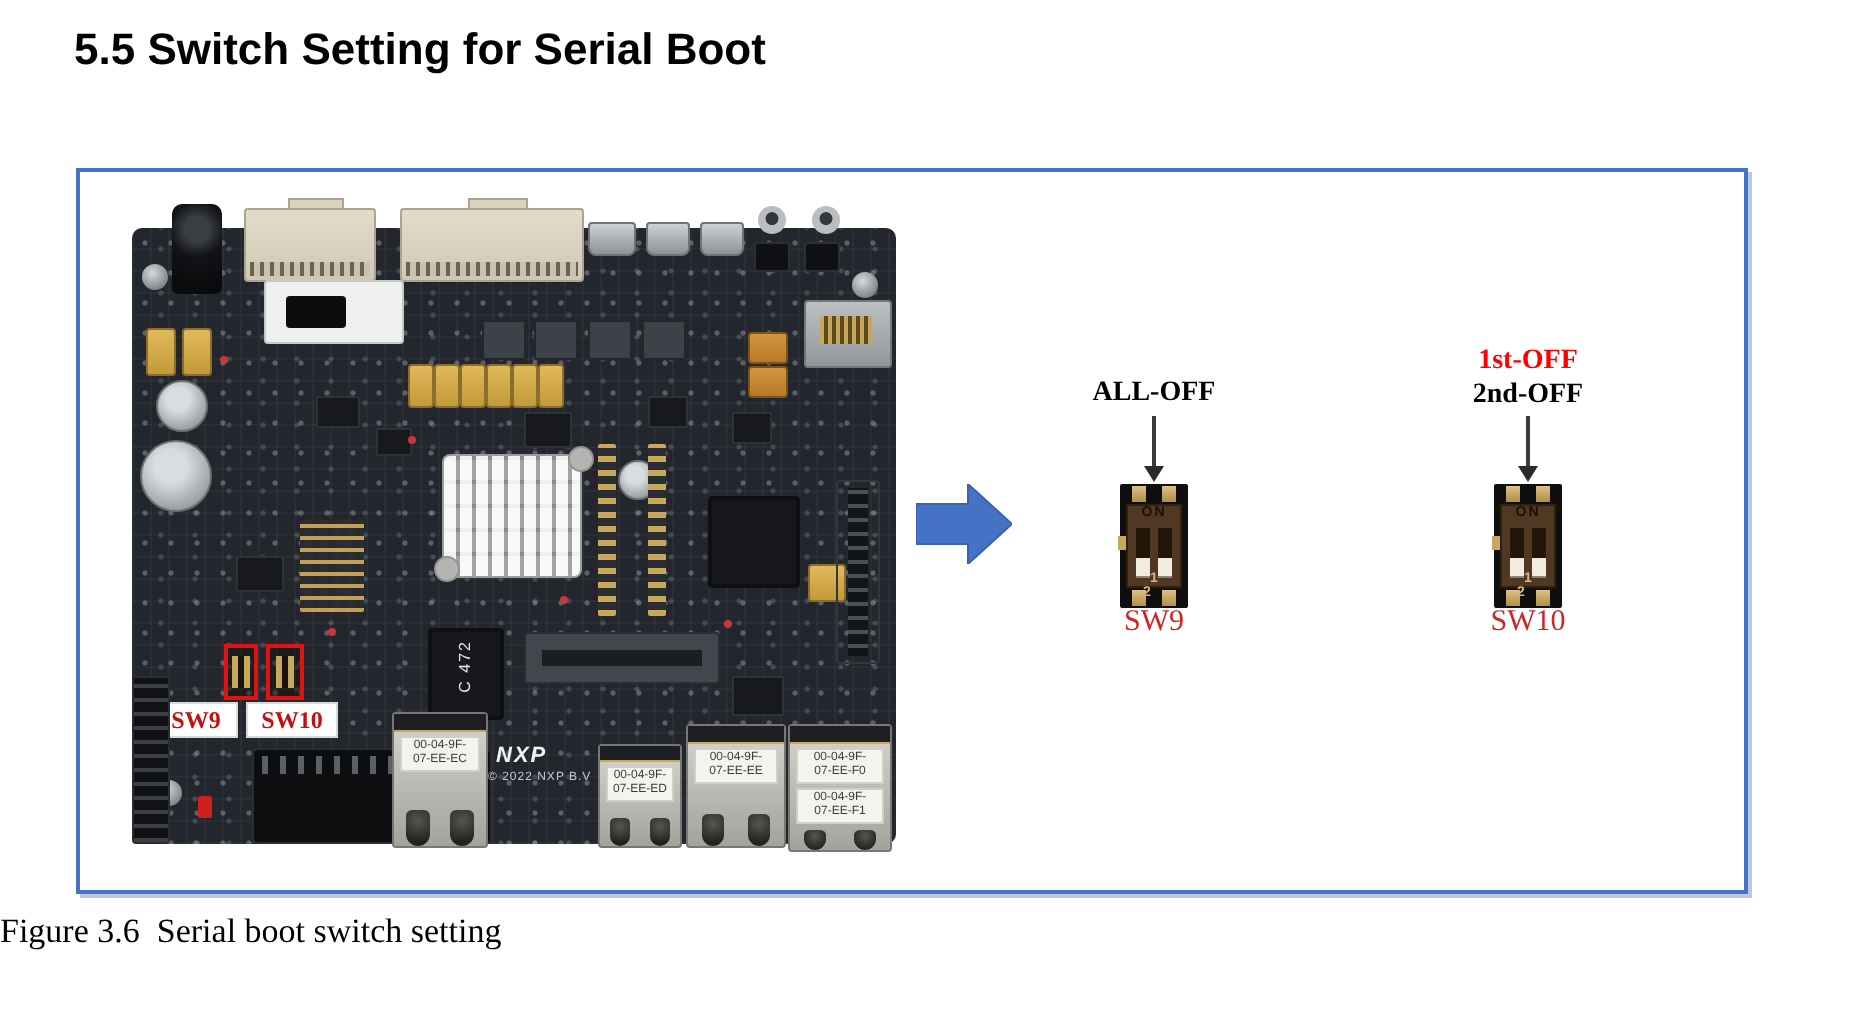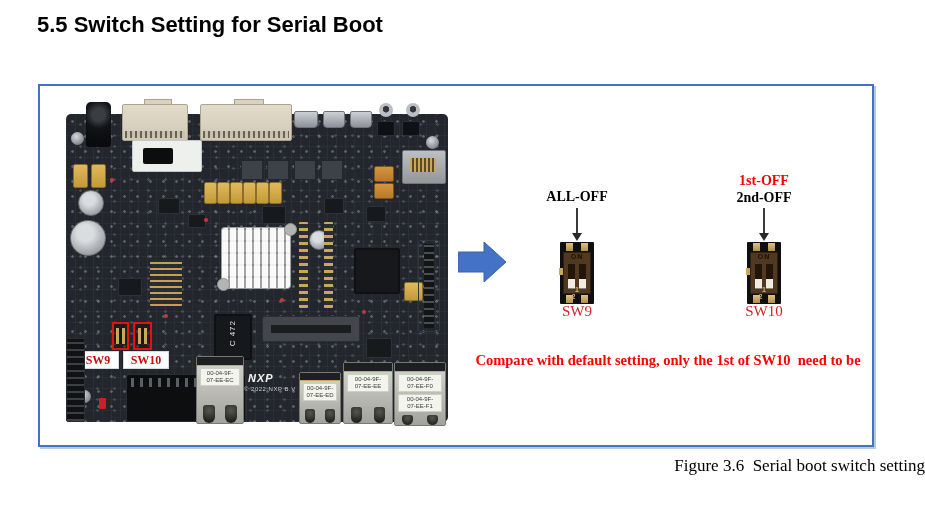--- a/index.html
+++ b/index.html
@@ -5,21 +5,21 @@
   html,body{margin:0;padding:0;background:#ffffff;}
   .page{position:relative;width:925px;height:505px;background:#fff;overflow:hidden;
         font-family:"Liberation Serif",serif;color:#000;}
   .abs{position:absolute;}
 
   .heading{left:37px;top:12px;font-family:"Liberation Sans",sans-serif;
            font-weight:bold;font-size:22px;color:#000;}
   .intro{left:37px;top:55px;font-size:17px;}
   .figure-box{left:38px;top:84px;width:836px;height:363px;border:2px solid #4472C4;
               box-sizing:border-box;background:#fff;box-shadow:2px 2px 0 #b9c6e4;}
-  .caption{left:0;top:456px;width:925px;text-align:right;font-size:17px;white-space:pre;}
+  .caption{left:0;top:456px;width:925px;text-align:left;font-size:17px;white-space:pre;}
 
   
   .pcb{left:26px;top:16px;width:386px;height:320px;}
   .board-base{left:0;top:12px;width:382px;height:308px;background:#23262c;border-radius:5px;
       background-image:
         repeating-linear-gradient(90deg,rgba(255,255,255,0.035) 0 1px,transparent 1px 9px),
         repeating-linear-gradient(0deg,rgba(255,255,255,0.03) 0 1px,transparent 1px 11px);}
   .speckle{left:0;top:12px;width:382px;height:308px;border-radius:5px;
       background-image:
         radial-gradient(circle,rgba(205,215,228,0.33) 1px,transparent 1.6px),
@@ -288,18 +288,17 @@
       <div class="dip-slider" style="left:8px;"></div>
       <div class="dip-slider" style="left:19px;"></div>
       <span class="dip-num">1 2</span>
       <div class="dip-nub"></div>
       <div class="dip-pin" style="left:6px;top:53px;"></div>
         <div class="dip-pin" style="left:21px;top:53px;"></div>
     </div>
     <div class="abs sw-caption" style="left:682px;top:217px;">SW10</div>
 
     <div class="abs note" style="left:418px;top:231px;">
-      <div>Compare with default setting, only the 1st of SW10  need to be</div>
     </div>
   </div>
 
   <div class="abs caption">Figure 3.6  Serial boot switch setting</div>
 </div>
 
 </body></html>

